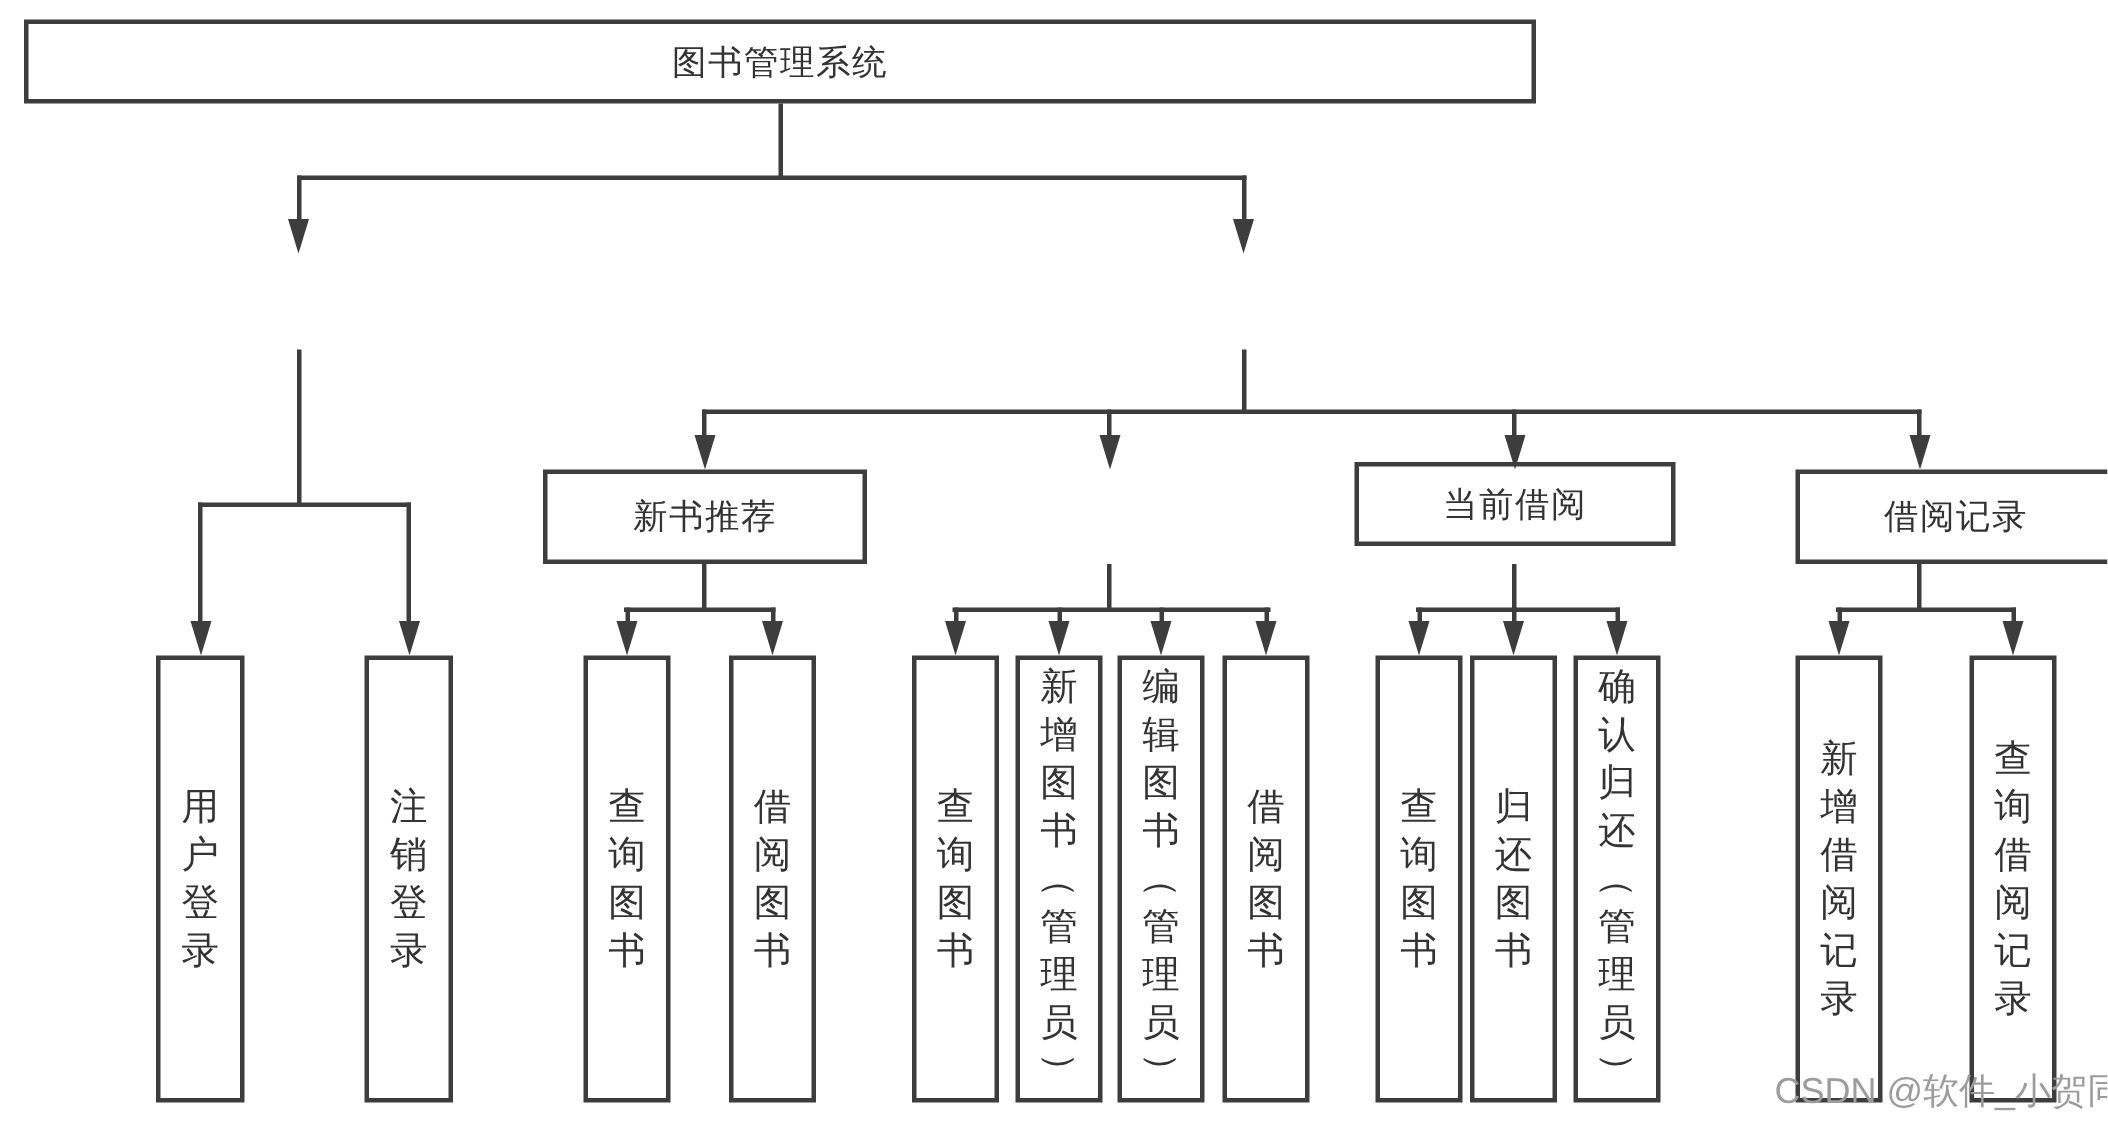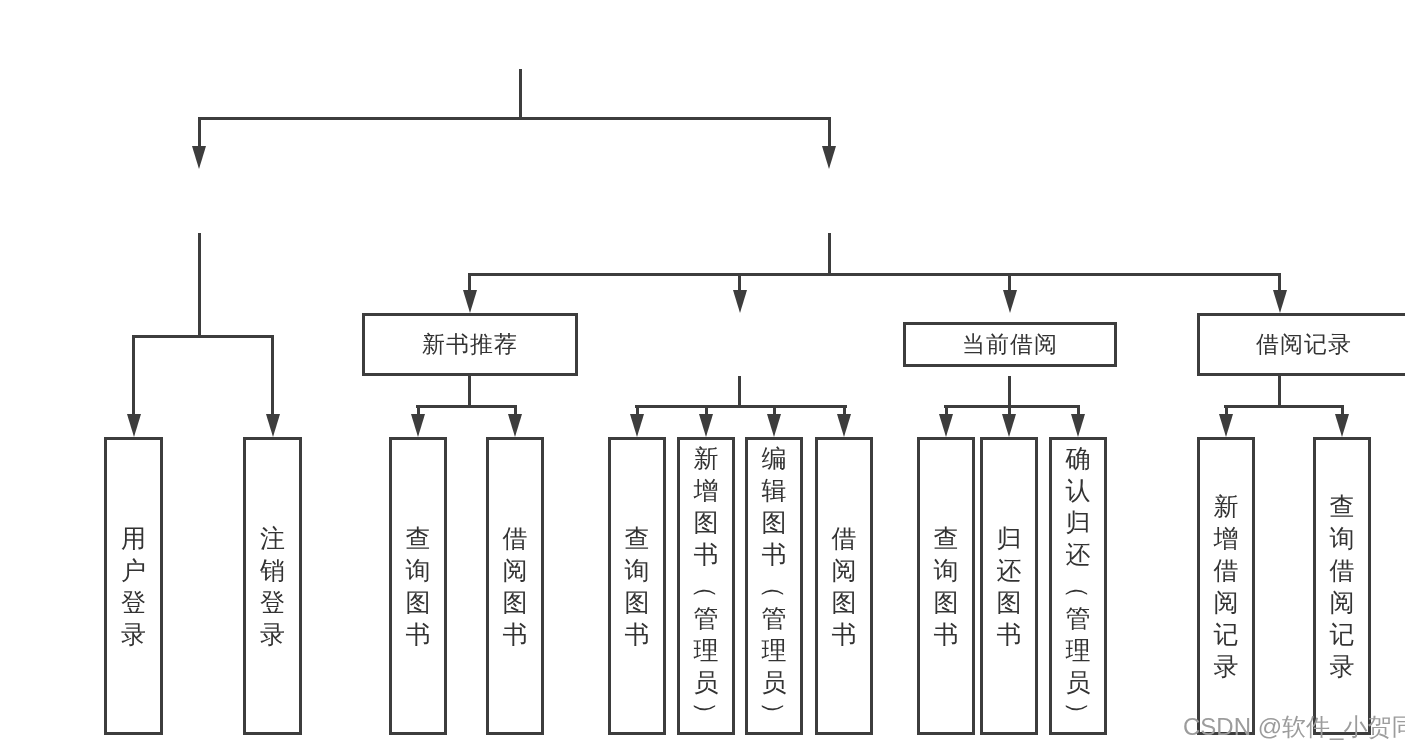--- a/index.html
+++ b/index.html
@@ -29,24 +29,25 @@
   .watermark{
     position:absolute;left:1183px;top:711px;z-index:5;
     font-size:24px;color:var(--watermark,#9c9c9c);white-space:nowrap;
   }
 </style>
 </head>
 <body>
 
 <div class="stage">
 
+  <div class="node" style="left:16px;top:13px;width:1008px;height:56px">图书管理系统</div>
 
 
   <div class="node" style="left:362px;top:313px;width:216px;height:63px">新书推荐</div>
-  <div class="node" style="left:903px;top:322px;width:214px;height:45px">当前借阅</div>
+  <div class="node" style="left:903px;top:308px;width:214px;height:56px">当前借阅</div>
   <div class="node" style="left:1197px;top:313px;width:214px;height:63px">借阅记录</div>
 
   <div class="node leaf" style="left:104px;top:437px;width:59px;height:298px">
       <span>用</span>
       <span>户</span>
       <span>登</span>
       <span>录</span>
     </div>
   <div class="node leaf" style="left:243px;top:437px;width:59px;height:298px">
       <span>注</span>

